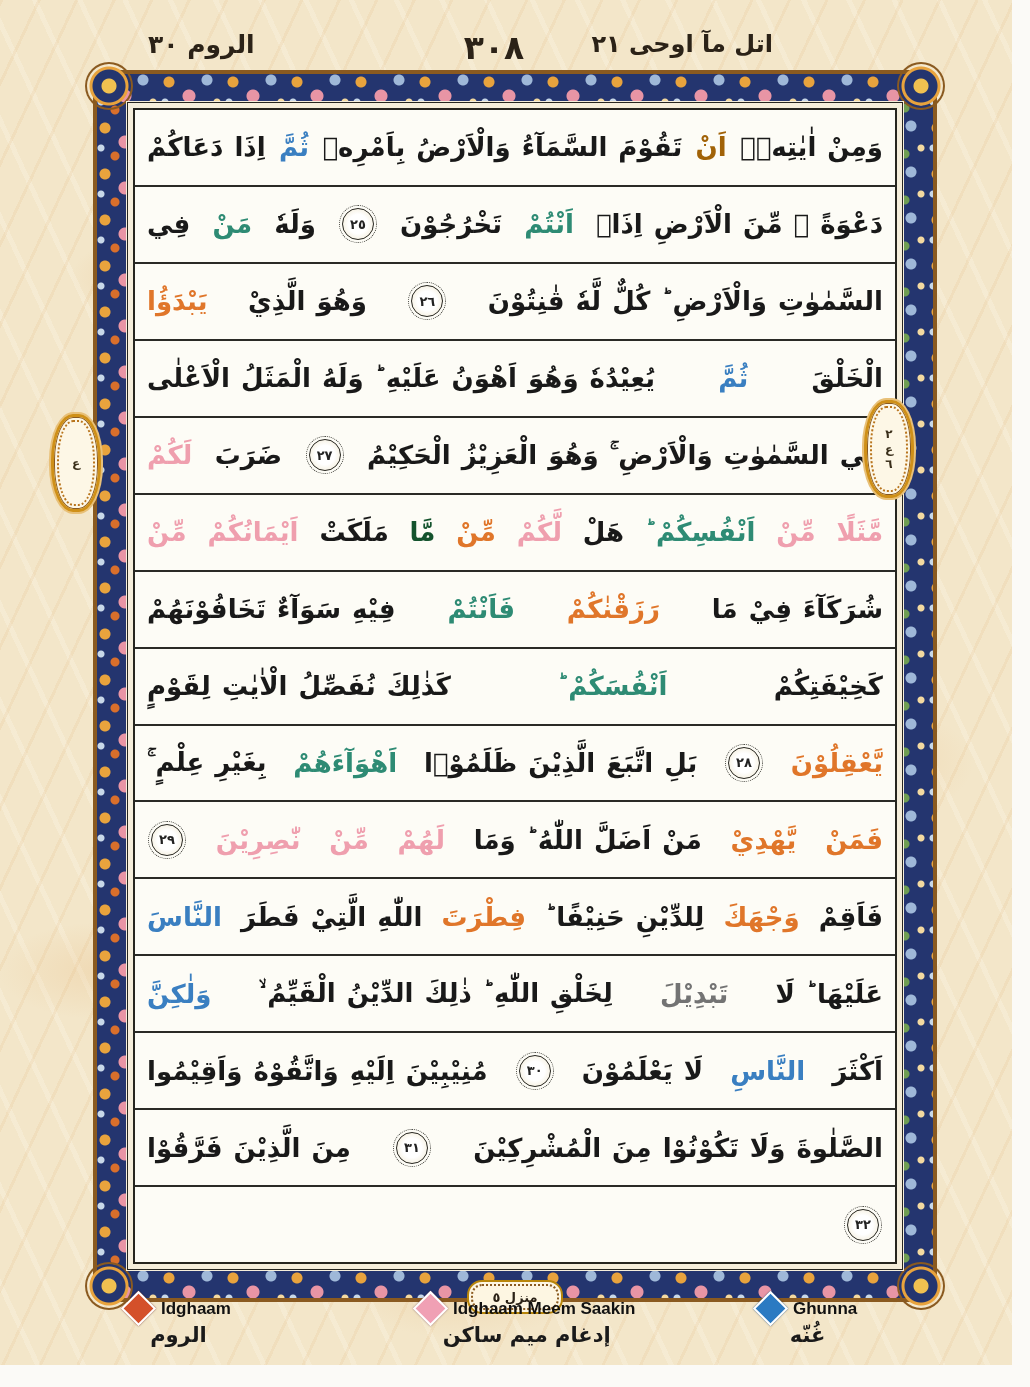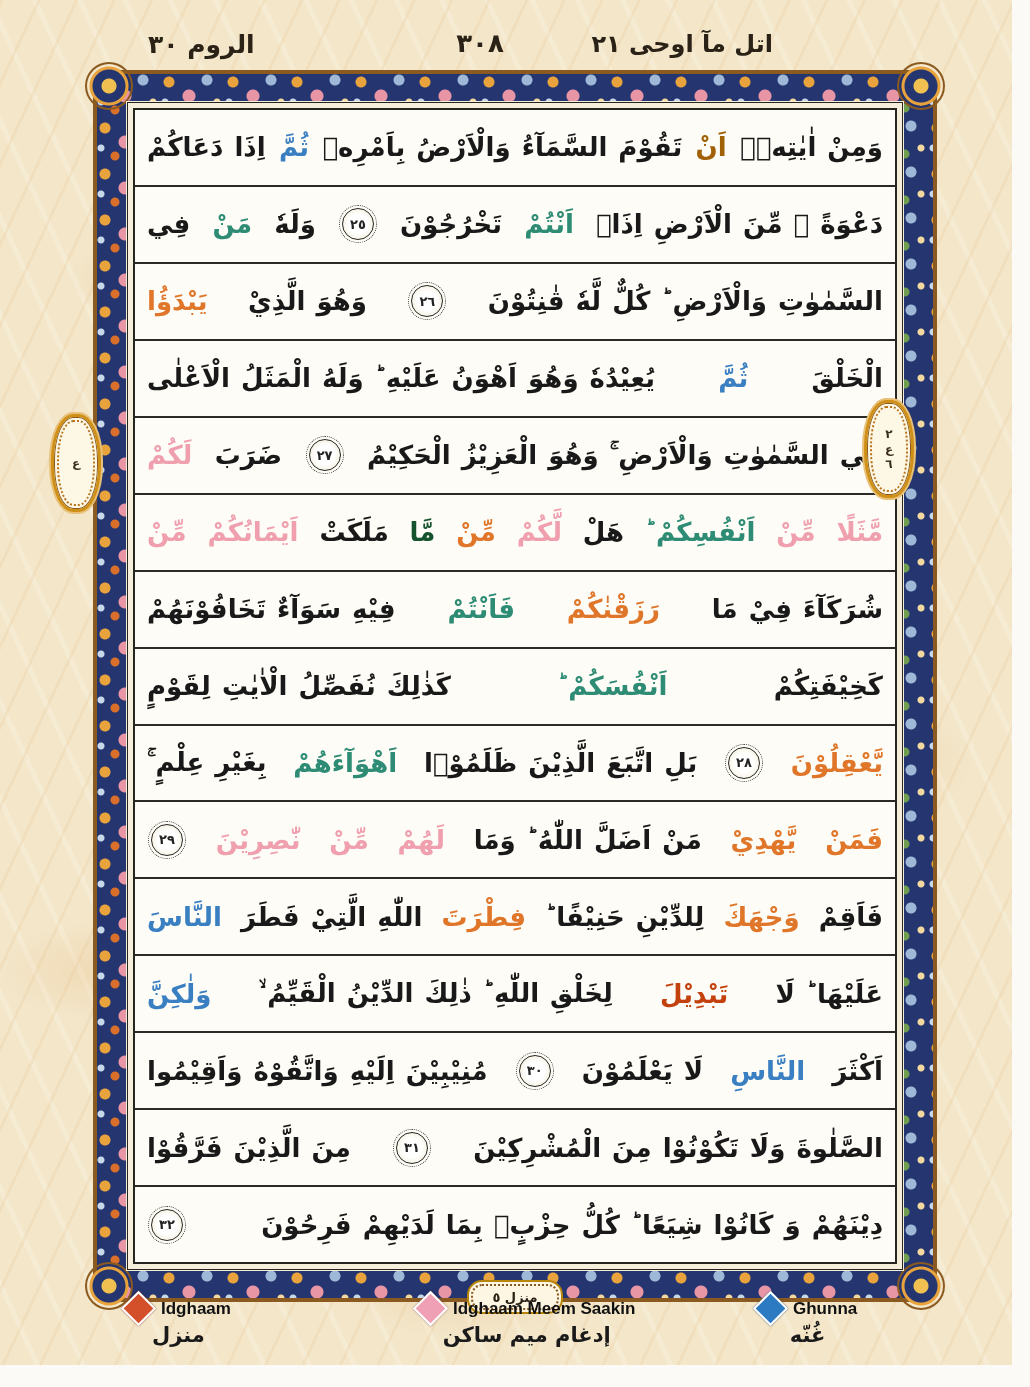--- a/index.html
+++ b/index.html
@@ -16,21 +16,21 @@
       radial-gradient(ellipse 180px 90px at 45% 92%, rgba(226,176,112,.28), rgba(0,0,0,0) 70%),
       repeating-linear-gradient(115deg, rgba(221,166,100,.12) 0 3px, rgba(0,0,0,0) 3px 34px),
       repeating-linear-gradient(65deg, rgba(248,240,220,.5) 0 5px, rgba(0,0,0,0) 5px 41px);}
   .edge-right{position:absolute;top:0;right:0;width:18px;height:100%;background:#fbfaf7;}
   .edge-bottom{position:absolute;left:0;bottom:0;width:100%;height:22px;background:#fbfaf7;}
 
   
   .hdr{position:absolute;top:26px;left:0;width:861px;height:40px;color:#2b2217;}
   .hdr span{position:absolute;font-weight:700;}
   .hdr-left{left:148px;top:4px;font-size:25px;}
-  .hdr-center{left:430px;top:2px;width:100px;text-align:center;font-size:26px;}
+  .hdr-center{left:444px;top:2px;width:100px;text-align:center;font-size:33px;}
   .hdr-right{right:88px;top:4px;font-size:24px;}
 
   
   .frame{position:absolute;left:95px;top:72px;width:840px;height:1228px;border-radius:12px;
     background-color:#24356f;
     background-image:
       radial-gradient(circle at 10px 10px, #e8a33d 5px, rgba(0,0,0,0) 6px),
       radial-gradient(circle at 30px 24px, #e895a5 6px, rgba(0,0,0,0) 7px),
       radial-gradient(circle at 48px 8px,  #9fb8d8 5px, rgba(0,0,0,0) 6px),
       radial-gradient(circle at 20px 38px, #d96f2b 4px, rgba(0,0,0,0) 5px),
@@ -180,57 +180,56 @@
         <div class="qline">
           <span class="seg" style="color: rgb(25, 25, 25);">فَاَقِمْ</span>
           <span class="seg" style="color: rgb(224, 118, 42);">وَجْهَكَ</span>
           <span class="seg" style="color: rgb(25, 25, 25);">لِلدِّيْنِ حَنِيْفًا ؕ</span>
           <span class="seg" style="color: rgb(224, 118, 42);">فِطْرَتَ</span>
           <span class="seg" style="color: rgb(25, 25, 25);">اللّٰهِ الَّتِيْ فَطَرَ</span>
           <span class="seg" style="color: rgb(58, 127, 193);">النَّاسَ</span>
         </div>
         <div class="qline">
           <span class="seg" style="color: rgb(25, 25, 25);">عَلَيْهَا ؕ لَا</span>
-          <span class="seg" style="color: #c2410c;">تَبْدِيْلَ</span>
+          <span class="seg" style="color: #737373;">تَبْدِيْلَ</span>
           <span class="seg" style="color: rgb(25, 25, 25);">لِخَلْقِ اللّٰهِ ؕ ذٰلِكَ الدِّيْنُ الْقَيِّمُ ۙ</span>
           <span class="seg" style="color: rgb(58, 127, 193);">وَلٰكِنَّ</span>
         </div>
         <div class="qline">
           <span class="seg" style="color: rgb(25, 25, 25);">اَكْثَرَ</span>
           <span class="seg" style="color: rgb(58, 127, 193);">النَّاسِ</span>
           <span class="seg" style="color: rgb(25, 25, 25);">لَا يَعْلَمُوْنَ</span>
           <span class="vmark">٣٠</span>
           <span class="seg" style="color: rgb(25, 25, 25);">مُنِيْبِيْنَ اِلَيْهِ وَاتَّقُوْهُ وَاَقِيْمُوا</span>
         </div>
         <div class="qline">
           <span class="seg" style="color: rgb(25, 25, 25);">الصَّلٰوةَ وَلَا تَكُوْنُوْا مِنَ الْمُشْرِكِيْنَ</span>
           <span class="vmark">٣١</span>
           <span class="seg" style="color: rgb(25, 25, 25);">مِنَ الَّذِيْنَ فَرَّقُوْا</span>
         </div>
         <div class="qline">
-          <span class="seg" style="color: rgb(25, 25, 25);">دِيْنَهُمْ وَ كَانُوْا شِيَعًا ؕ كُلُّ حِزْبٍۭ بِمَا لَدَيْهِمْ فَرِحُوْنَ</span>
           <span class="vmark">٣٢</span>
         </div>
       </div>
 
     <div class="manzil">منزل ٥</div>
   </div>
 
   <div class="ruku ruku-left">ع</div>
   <div class="ruku ruku-right">٢
 ع
 ٦</div>
 
   <div class="legend">
     <div class="lg-item lg-1">
       <div class="lg-row">
         <div class="diamond" style="background: rgb(212, 80, 42);"></div>
         <span class="lg-en">Idghaam</span>
       </div>
-      <div class="lg-ar">منزل</div>
+      <div class="lg-ar">الروم</div>
     </div>
     <div class="lg-item lg-2">
       <div class="lg-row">
         <div class="diamond" style="background: rgb(240, 160, 180);"></div>
         <span class="lg-en">Idghaam Meem Saakin</span>
       </div>
       <div class="lg-ar">إدغام ميم ساكن</div>
     </div>
     <div class="lg-item lg-3">
       <div class="lg-row">

